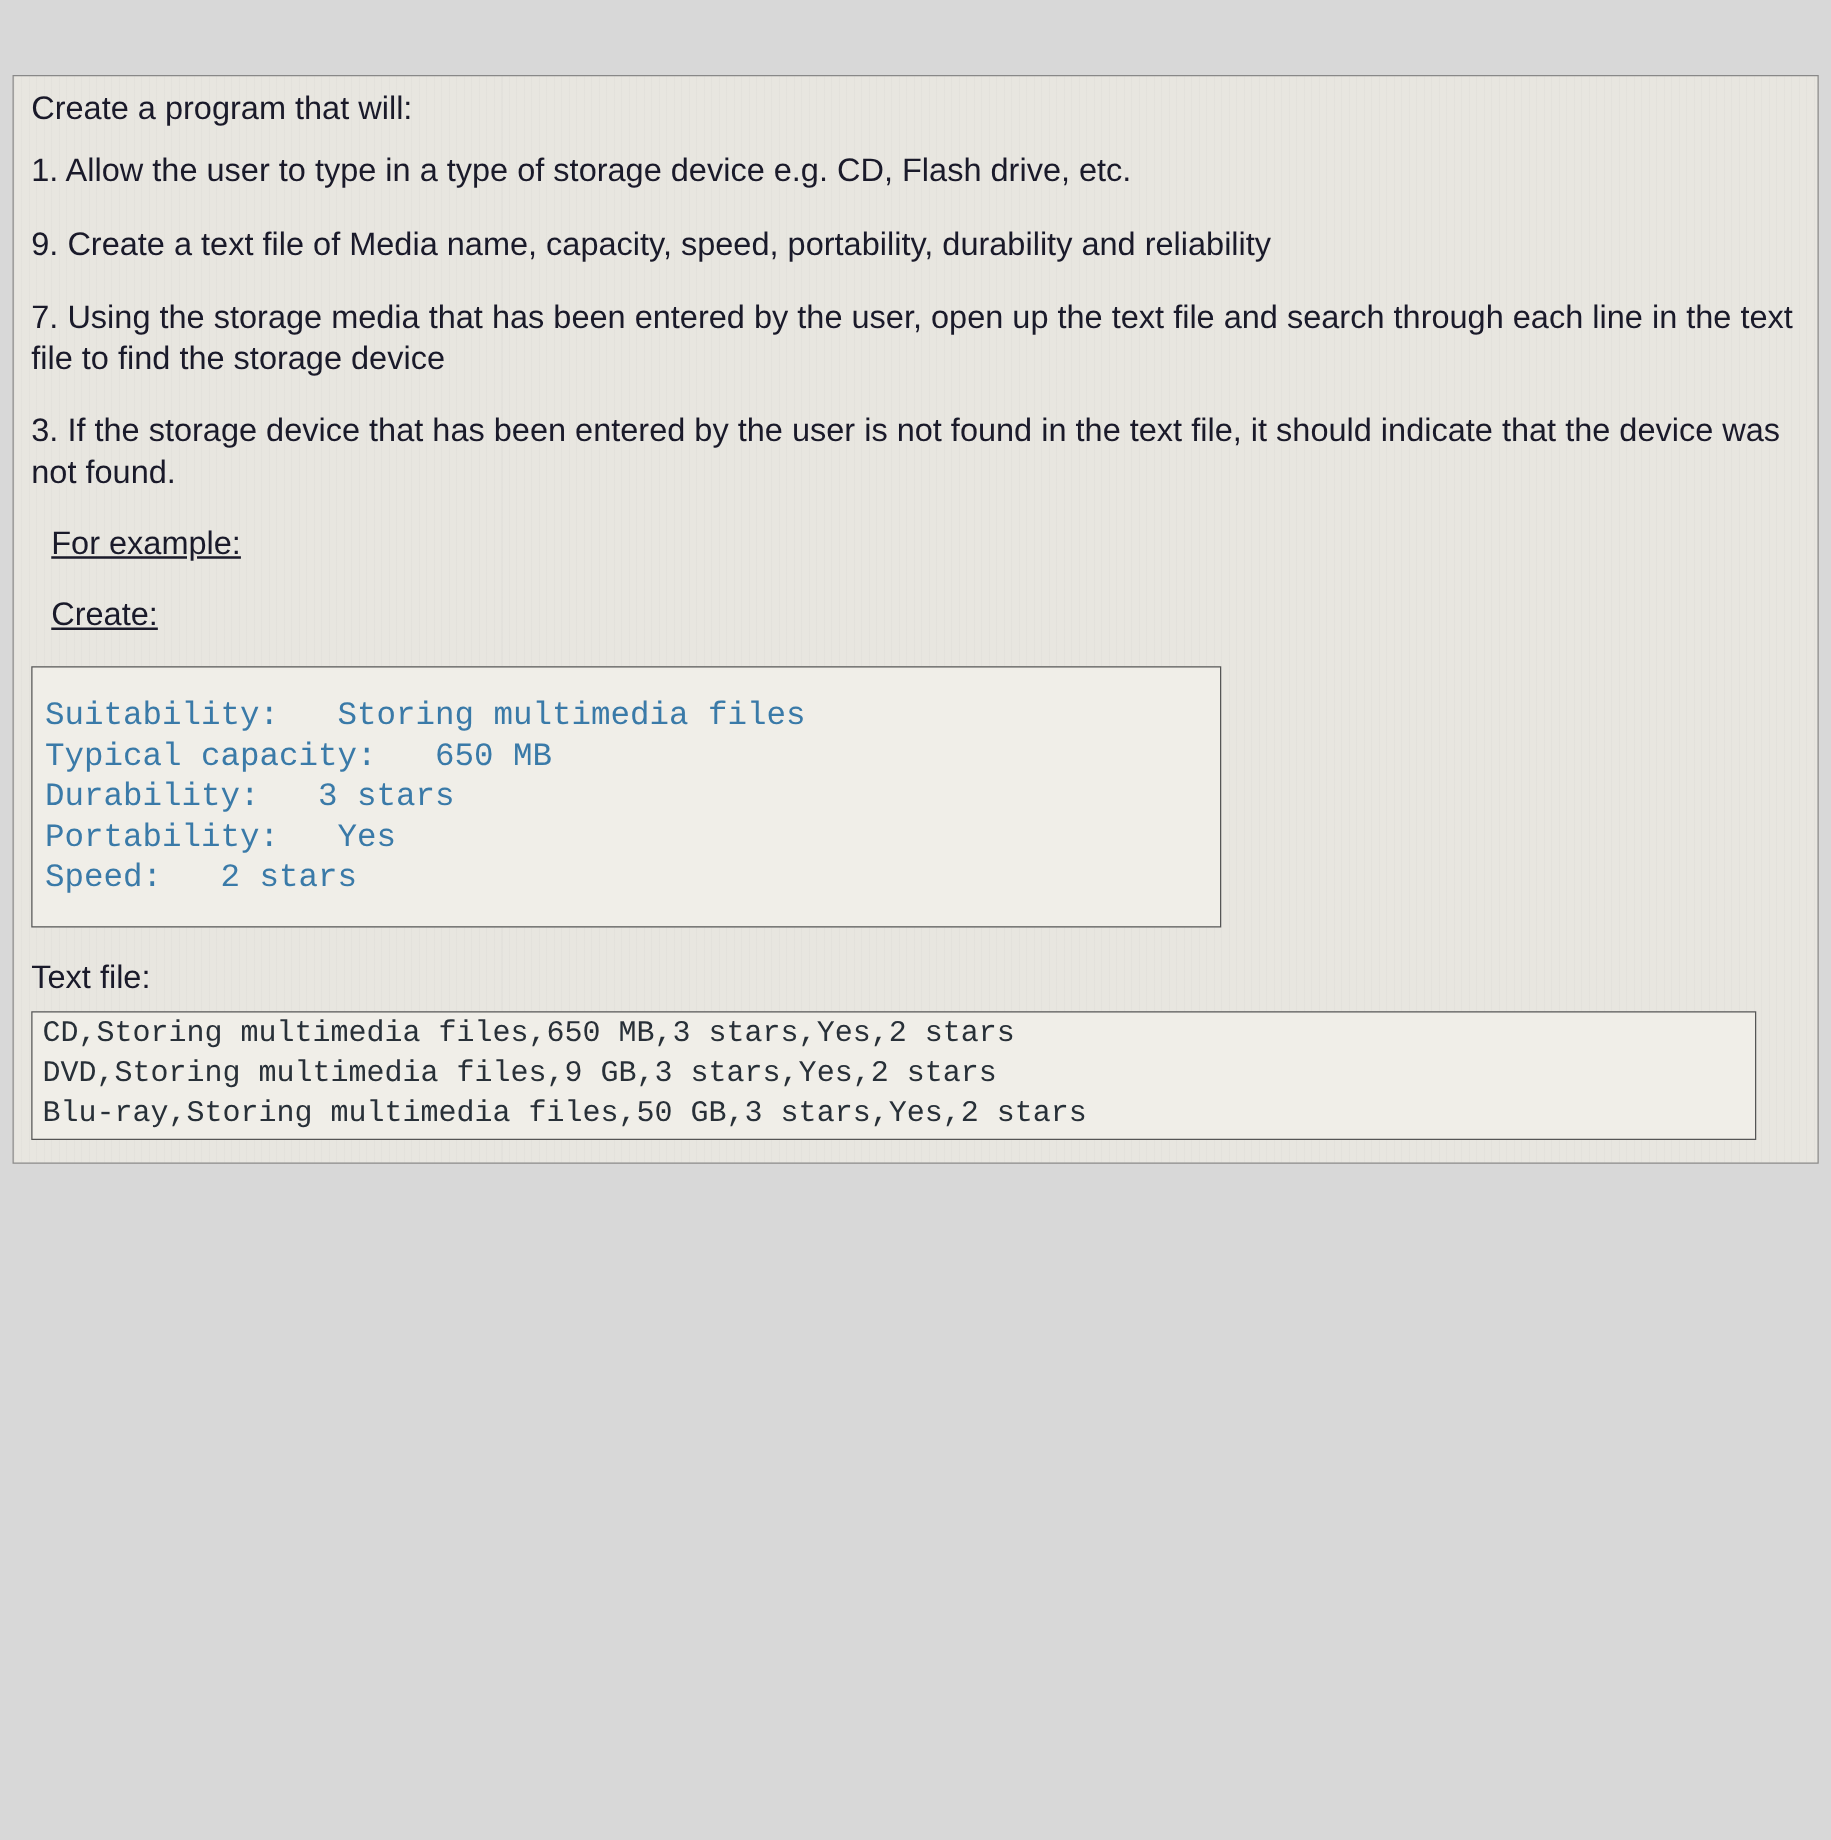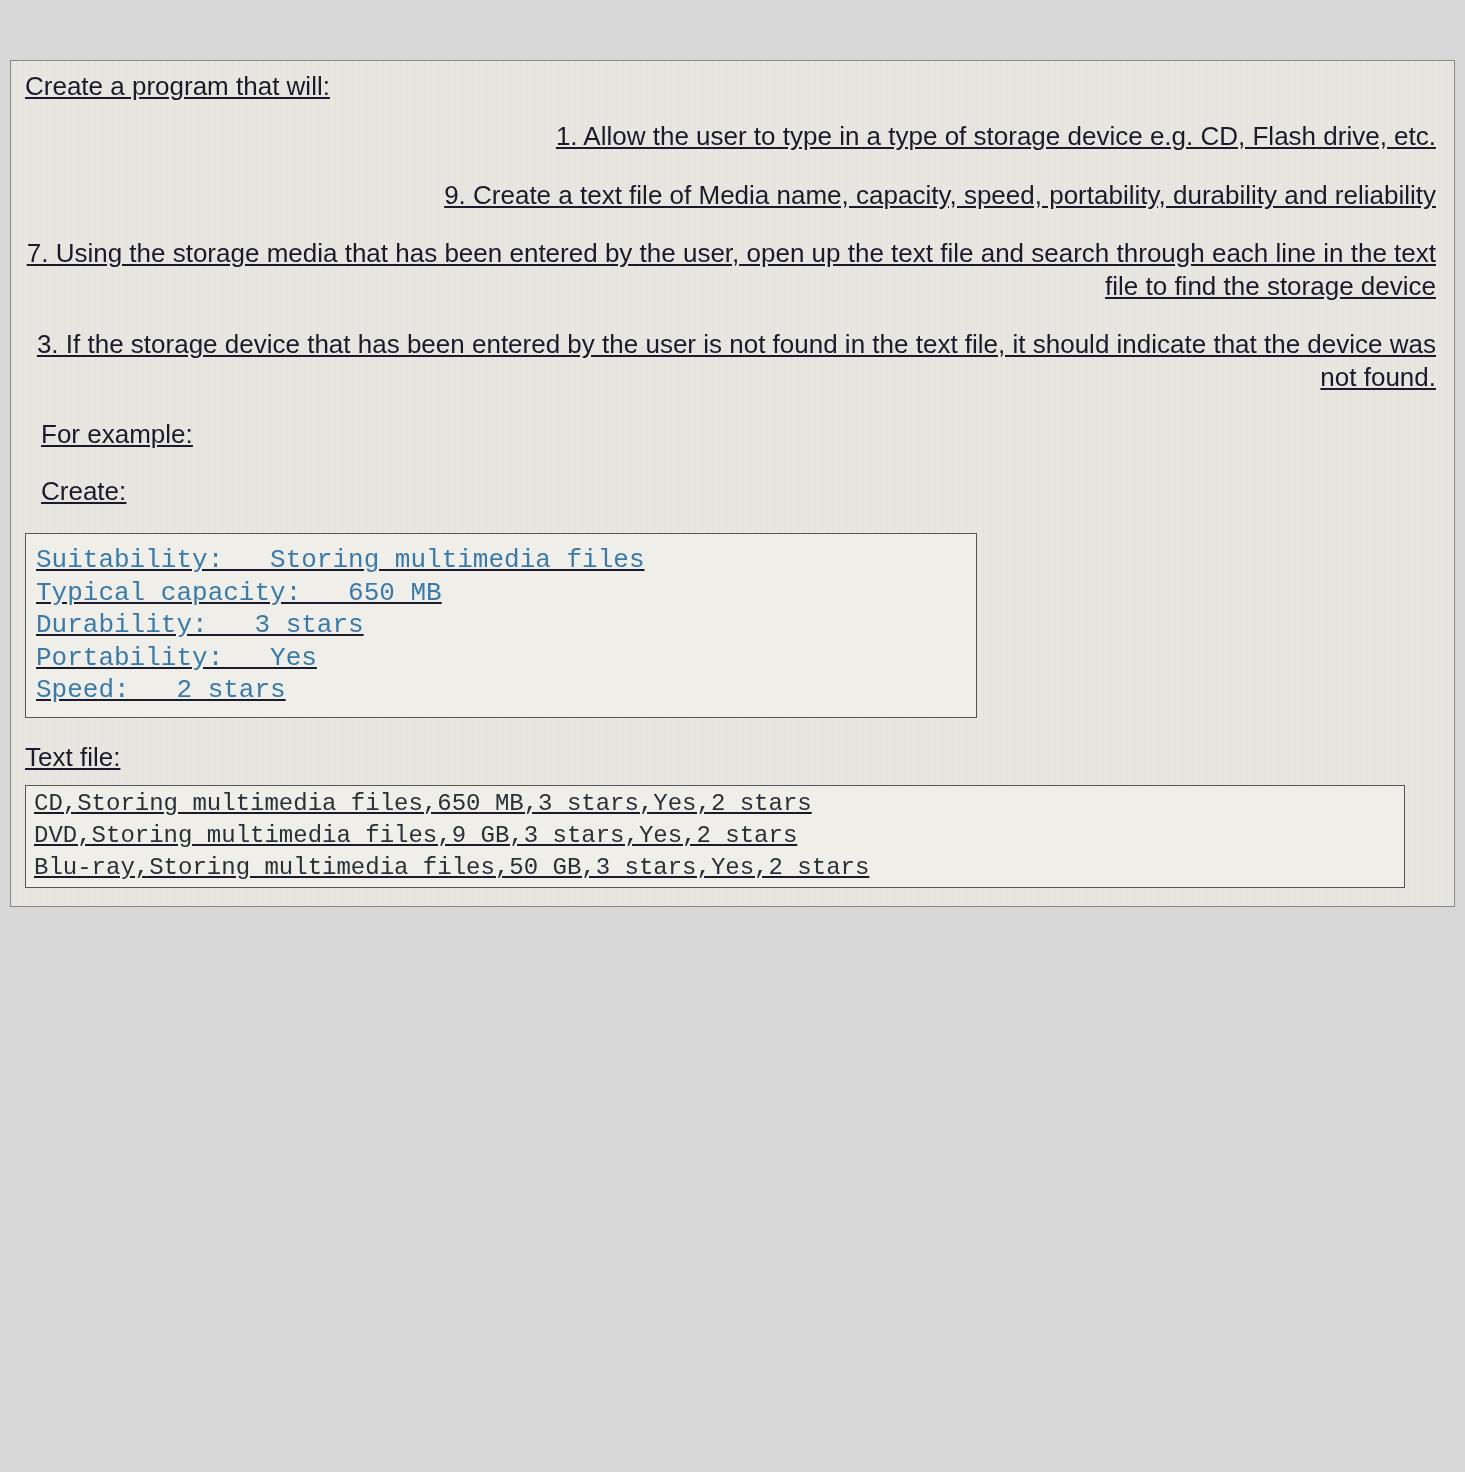--- a/index.html
+++ b/index.html
@@ -12,38 +12,36 @@
       width: 1465px;
     }
     .page {
       margin: 60px 10px 20px 10px;
       background: #e8e6e0;
       border: 1px solid #888;
       padding: 10px 18px 18px 14px;
       box-sizing: border-box;
       background-image:
         repeating-linear-gradient(90deg, rgba(0,0,0,0.02), rgba(0,0,0,0.02) 1px, transparent 1px, transparent 6px);
-      text-decoration: underline;
     }
     .intro {
       margin: 0 0 18px 0;
     }
     .item {
       margin: 0 0 26px 0;
       line-height: 1.25;
-      text-align: right;
     }
     .underlined {
       text-decoration: underline;
       margin: 0 0 26px 16px;
     }
     .console-box {
       border: 1px solid #555;
       background: #f0eee8;
-      padding: 10px 10px;
+      padding: 22px 10px;
       width: 930px;
       margin: 0 0 24px 0;
       font-family: "Courier New", Courier, monospace;
       font-size: 26px;
       color: #3a7aa8;
       line-height: 1.25;
       white-space: pre;
     }
     .textfile-label {
       margin: 0 0 12px 0;

